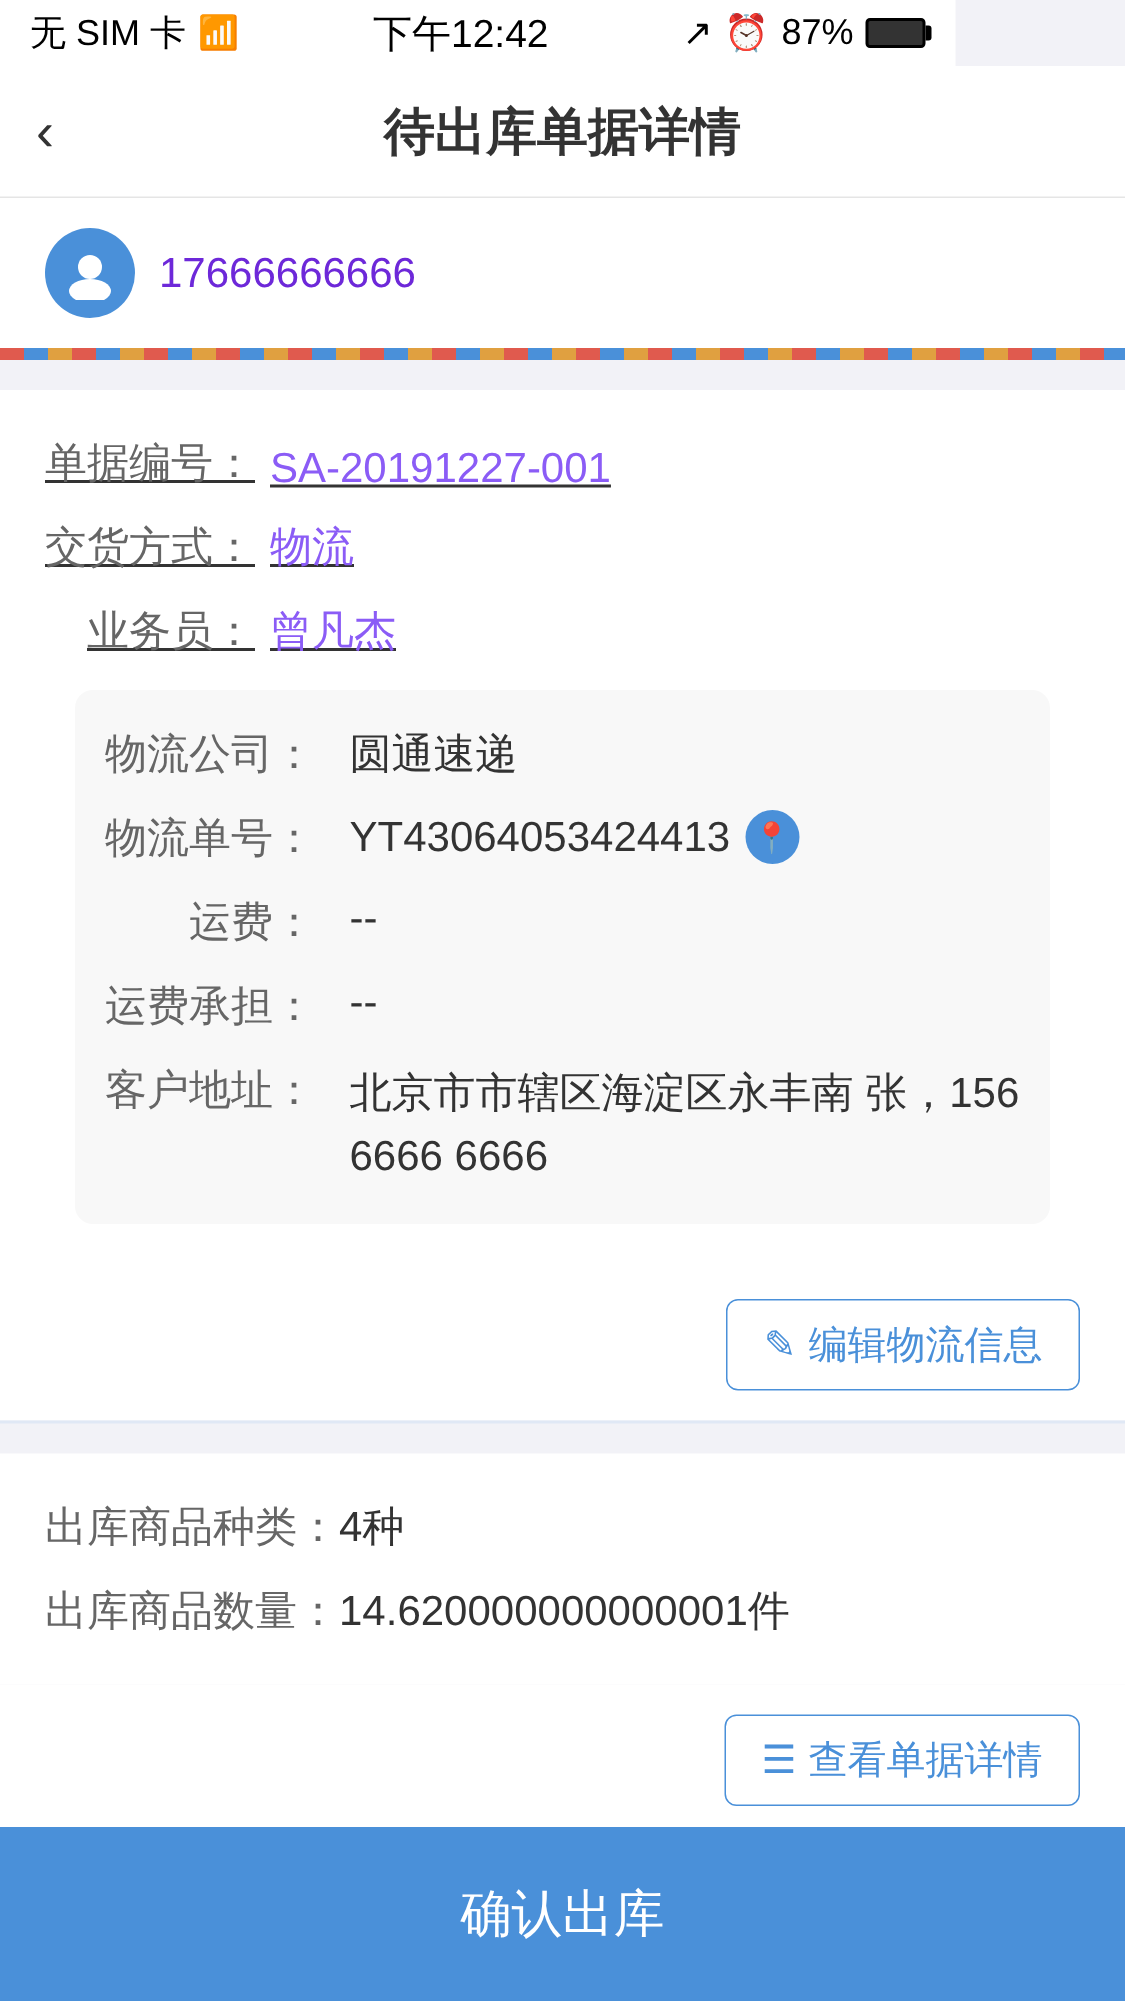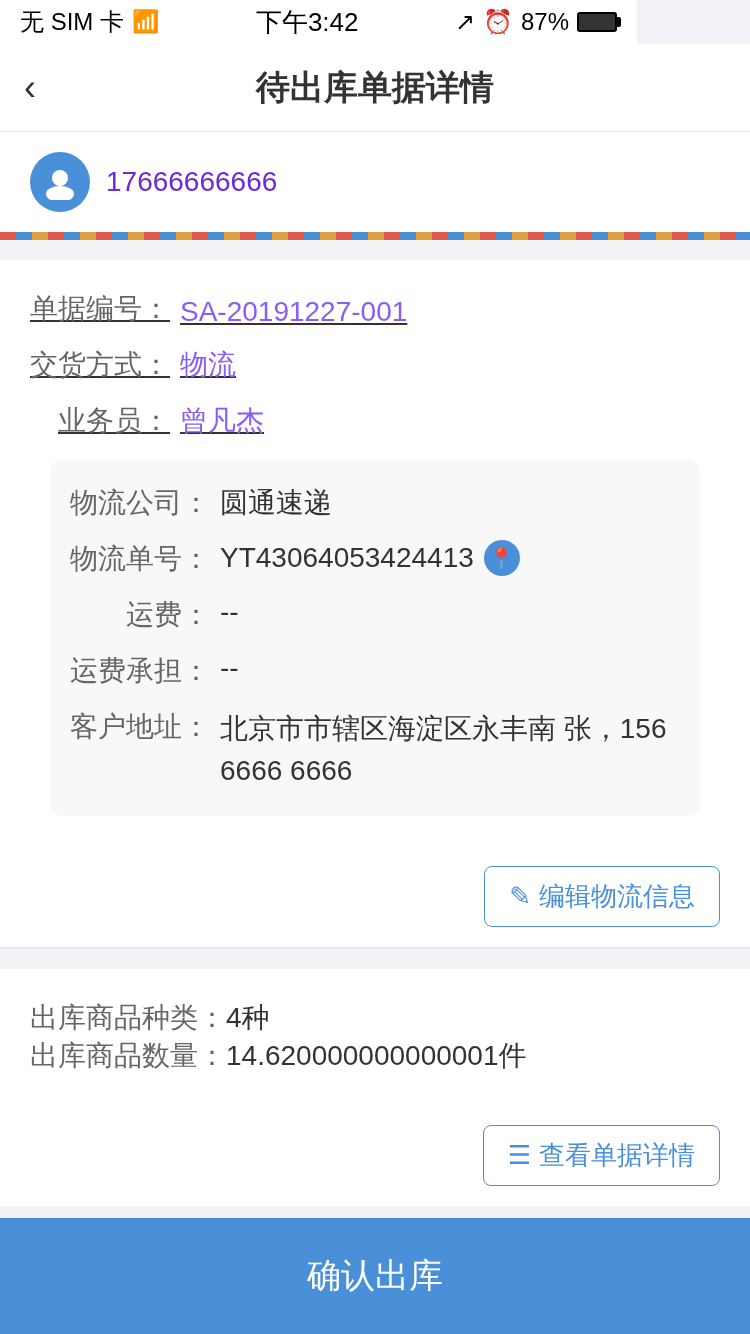--- a/index.html
+++ b/index.html
@@ -180,21 +180,21 @@
       margin-bottom: 0;
     }
     .logistics-label {
       color: #666;
       min-width: 140px;
       text-align: right;
       flex-shrink: 0;
     }
     .logistics-value {
       color: #333;
-      margin-left: 10px;
+      margin-left: 23px;
       flex: 1;
       display: flex;
       align-items: center;
       gap: 10px;
     }
     .location-icon {
       width: 36px;
       height: 36px;
       background: #4a90d9;
       border-radius: 50%;
@@ -235,20 +235,21 @@
 
     
     .goods-section {
       background: #fff;
       margin-top: 20px;
       padding: 30px 30px;
     }
     .goods-row {
       display: flex;
       align-items: center;
+      margin-bottom: 18px;
       font-size: 28px;
     }
     .goods-row:last-child {
       margin-bottom: 0;
     }
     .goods-label {
       color: #666;
       min-width: 170px;
       flex-shrink: 0;
     }
@@ -303,21 +304,21 @@
     }
   </style>
 </head>
 <body>
 
 <div class="status-bar">
   <div class="status-bar-left">
     <span>无 SIM 卡</span>
     <span class="wifi-icon">📶</span>
   </div>
-  <div class="status-bar-center">下午3:42</div>
+  <div class="status-bar-center">下午12:42</div>
   <div class="status-bar-right">
     <span>↗</span>
     <span>⏰</span>
     <span>87%</span>
     <span class="battery-icon"></span>
   </div>
 </div>
 
 <div class="nav-bar">
   <span class="nav-back">‹</span>

